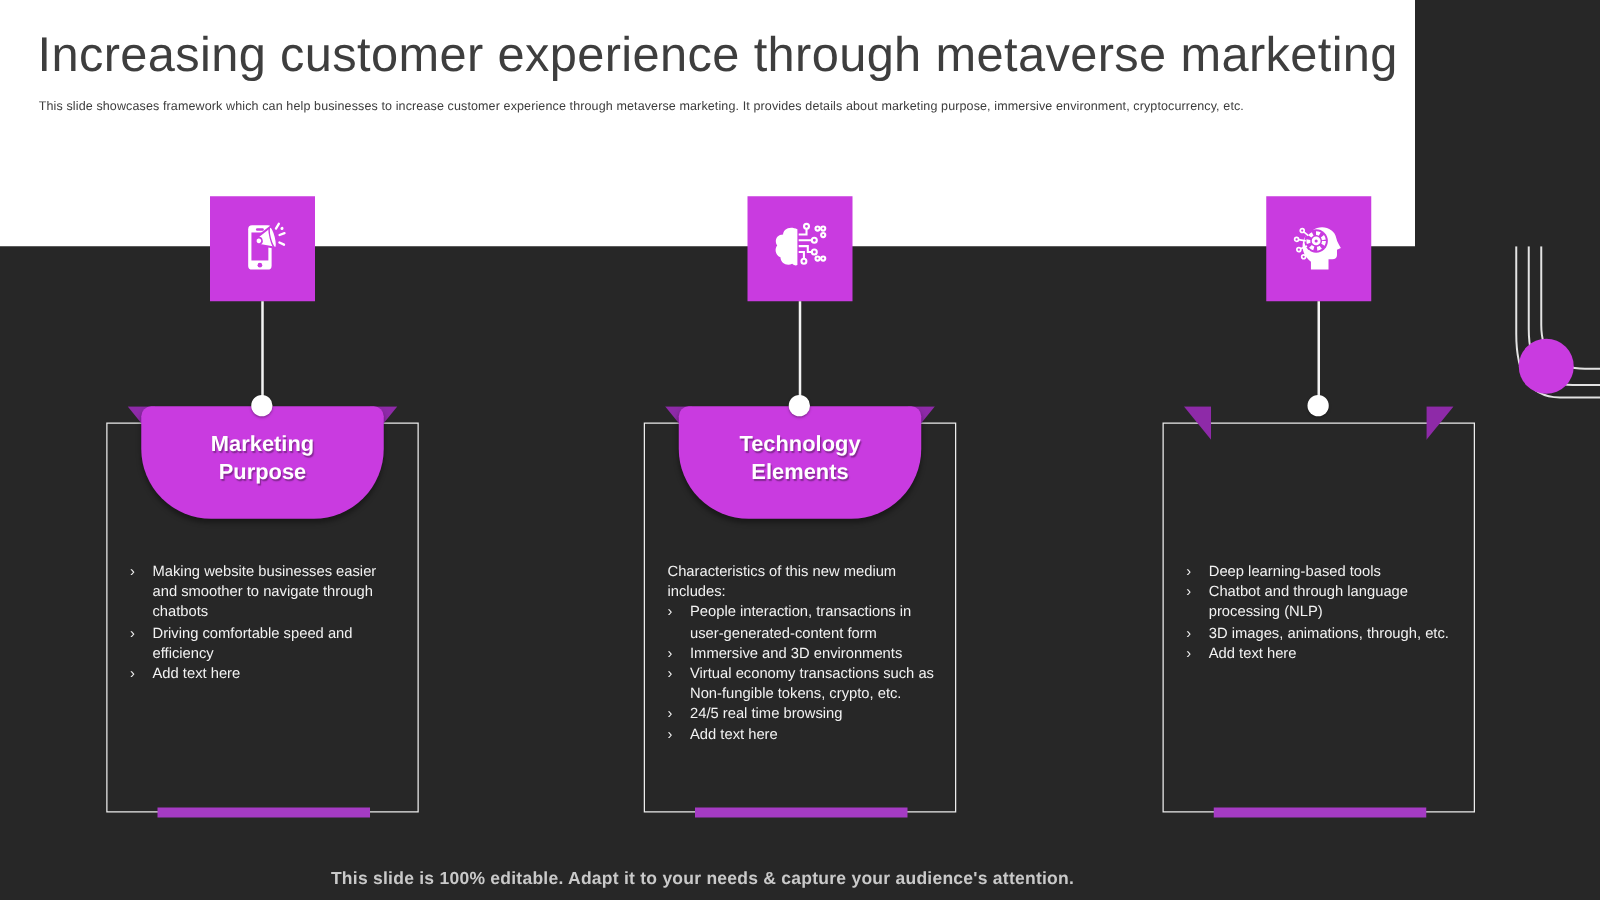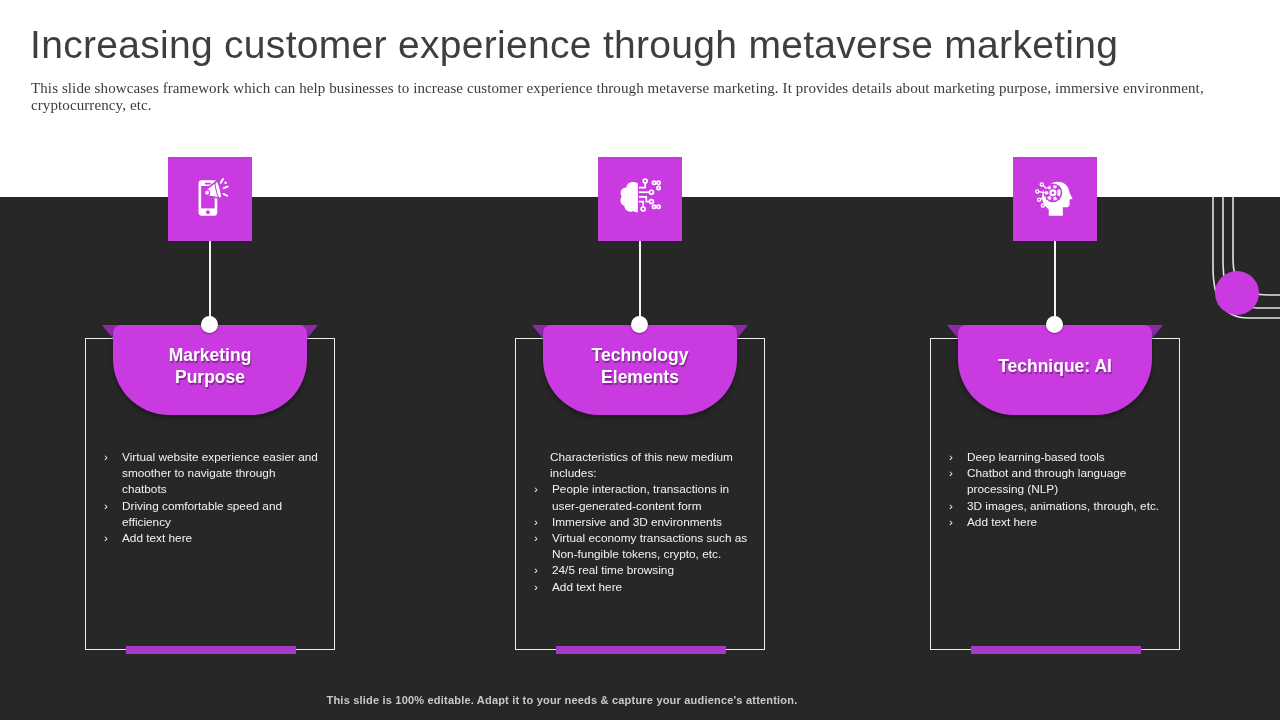--- a/index.html
+++ b/index.html
@@ -9,25 +9,25 @@
     --bg-dark:#272727;
     --bg-light:#ffffff;
     --line:#ededed;
   }
   *{margin:0;padding:0;box-sizing:border-box;}
   html,body{width:1280px;height:720px;overflow:hidden;}
   body{font-family:"Liberation Sans",sans-serif;background:var(--bg-dark);position:relative;}
   .page{position:absolute;inset:0;width:1280px;height:720px;background:var(--bg-dark);overflow:hidden;}
 
   
-  .top-band{position:absolute;left:0;top:0;width:1280px;height:197px;background:var(--bg-light);}
+  .top-band{position:absolute;left:0;top:0;width:1132px;height:197px;background:var(--bg-light);}
   .slide-title{position:absolute;left:30px;top:24px;width:1200px;
     font-size:39px;font-weight:400;color:#3e3e3e;letter-spacing:0.3px;line-height:1.1;}
   .slide-subtitle{position:absolute;left:31px;top:80px;width:1210px;
-    font-size:15px;color:#3c3c3c;letter-spacing:0.1px;font-family:Liberation Serif, serif;}
+    font-size:10px;color:#3c3c3c;letter-spacing:0.1px;}
 
   
   .column{position:absolute;top:157px;width:250px;height:500px;}
   .col-0{left:85px;} .col-1{left:515px;} .col-2{left:930px;}
 
   .icon-box{position:absolute;left:83px;top:0;width:84px;height:84px;background:var(--accent);
     display:flex;align-items:center;justify-content:center;}
   .connector{position:absolute;left:124px;top:84px;width:1.6px;height:84px;background:#f3f3f3;}
   .dot{position:absolute;left:116px;top:159px;width:17px;height:17px;border-radius:50%;
     background:#fff;z-index:6;box-shadow:0 1px 2px rgba(0,0,0,0.35);}
@@ -40,32 +40,32 @@
     background:var(--accent);border-radius:8px 8px 56px 56px;
     display:flex;align-items:center;justify-content:center;text-align:center;
     box-shadow:0 3px 4px rgba(0,0,0,0.35);padding:0 24px 6px 24px;}
   .card-header span{font-size:17.5px;font-weight:bold;color:#fff;line-height:1.25;
     text-shadow:1px 1.5px 1px rgba(0,0,0,0.35);}
 
   .card{position:absolute;left:0;top:181px;width:250px;height:312px;
     border:1.3px solid var(--line);}
   .card-body{position:absolute;left:18px;right:12px;top:110px;
     color:#f2f2f2;font-size:11.8px;line-height:16.2px;}
-  .intro{white-space:pre-line;margin-left:16px;}
+  .intro{white-space:pre-line;}
   .bullet-row{display:flex;align-items:flex-start;}
   .bullet-marker{width:18px;flex:0 0 18px;}
   .bullet-text{flex:1;}
   .bottom-bar{position:absolute;left:40px;bottom:-4.5px;width:170px;height:8px;
     background:var(--bar);z-index:3;}
 
   
   .right-deco{position:absolute;right:0;top:197px;width:90px;height:150px;}
 
   .footer-note{position:absolute;left:0;top:694px;width:1124px;text-align:center;
-    font-size:11px;font-weight:bold;color:#c9c9c9;letter-spacing:0.2px;}
+    font-size:14px;font-weight:bold;color:#c9c9c9;letter-spacing:0.2px;}
 
   svg{display:block;}
 </style>
 </head>
 <body>
 
 <div class="page">
 
   <div class="top-band">
     <h1 class="slide-title">Increasing customer experience through metaverse marketing</h1>
@@ -94,21 +94,21 @@
     <div class="flap flap-right"></div>
     <div class="card-header">
       <span>Marketing Purpose</span>
     </div>
     <div class="card">
       <div class="card-body">
         <div class="intro"></div>
         <div class="bullets">
             <div class="bullet-row">
               <span class="bullet-marker">›</span>
-              <span class="bullet-text">Virtual website experience easier and smoother to navigate through chatbots</span>
+              <span class="bullet-text">Making website businesses easier and smoother to navigate through chatbots</span>
             </div>
             <div class="bullet-row">
               <span class="bullet-marker">›</span>
               <span class="bullet-text">Driving comfortable speed and efficiency</span>
             </div>
             <div class="bullet-row">
               <span class="bullet-marker">›</span>
               <span class="bullet-text">Add text here</span>
             </div>
           </div>
@@ -191,23 +191,20 @@
           <circle cx="7" cy="16.8" r="1.5"></circle>
           <circle cx="8.7" cy="24.7" r="1.5"></circle>
           <circle cx="12.4" cy="30.2" r="1.5"></circle>
         </g>
       </svg>
     </div>
     <div class="connector"></div>
     <div class="dot"></div>
     <div class="flap flap-left"></div>
     <div class="flap flap-right"></div>
-    <div class="card-header">
-      <span>Technique: AI</span>
-    </div>
     <div class="card">
       <div class="card-body">
         <div class="bullets">
             <div class="bullet-row">
               <span class="bullet-marker">›</span>
               <span class="bullet-text">Deep learning-based tools</span>
             </div>
             <div class="bullet-row">
               <span class="bullet-marker">›</span>
               <span class="bullet-text">Chatbot and through language processing (NLP)</span>

